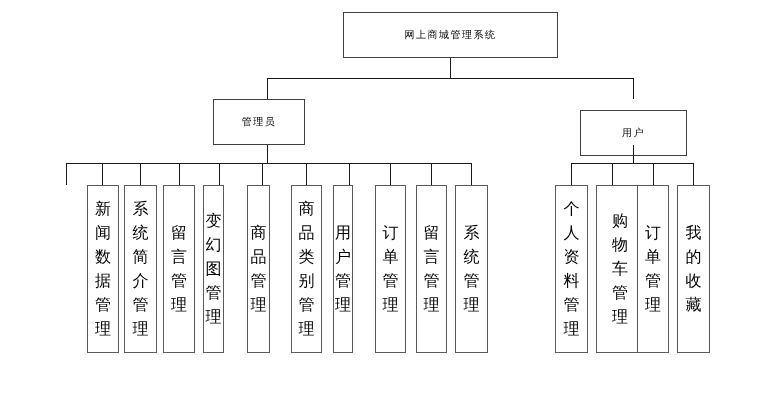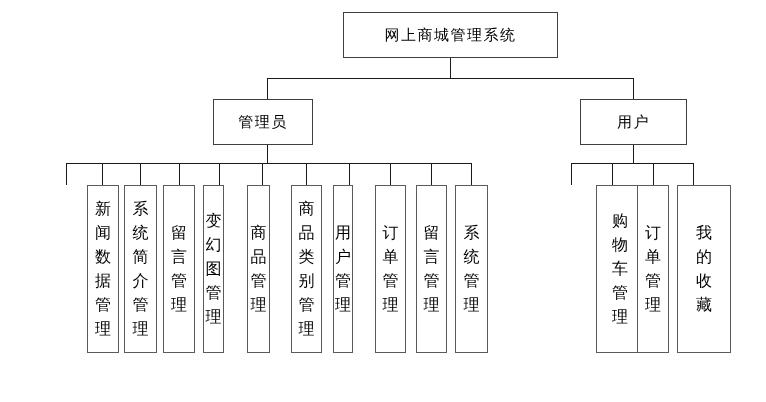--- a/index.html
+++ b/index.html
@@ -4,21 +4,21 @@
 <style>
   html,body{margin:0;padding:0;background:#ffffff;}
   body{font-family:"DejaVu Serif","Liberation Serif",serif;color:#000;}
   #canvas{position:relative;width:766px;height:402px;background:#ffffff;overflow:hidden;}
 
   
   .node{
     position:absolute;box-sizing:border-box;background:#ffffff;
     border:1px solid #3f3f3f;
     display:flex;align-items:center;justify-content:center;
-    font-size:15px;letter-spacing:1.5px;white-space:nowrap;
+    font-size:10px;letter-spacing:1.5px;white-space:nowrap;
   }
   .leaf{
     position:absolute;box-sizing:border-box;background:#ffffff;
     border:1px solid #5a5a5a;
     top:185px;height:168px;
     display:flex;align-items:center;justify-content:center;
   }
   .leaf-label{
     width:18px;font-size:16px;line-height:24px;text-align:center;
     word-break:break-all;color:#000;
@@ -35,24 +35,24 @@
 
   <div class="node" style="left:343px;top:12px;width:215px;height:46px">
     <span>网上商城管理系统</span>
   </div>
 
   <div class="vline" style="left:450px;top:58px;height:21px"></div>
   <div class="hline" style="left:267px;top:78px;width:367px"></div>
   <div class="vline" style="left:267px;top:78px;height:21px"></div>
   <div class="vline" style="left:633px;top:78px;height:21px"></div>
 
-  <div class="node" style="left:213px;top:99px;width:100px;height:46px">
+  <div class="node" style="left:213px;top:99px;width:92px;height:46px">
     <span>管理员</span>
   </div>
-  <div class="node" style="left:580px;top:99px;width:107px;height:46px">
+  <div class="node" style="left:580px;top:110px;width:107px;height:46px">
     <span>用户</span>
   </div>
 
   <div class="vline" style="left:267px;top:145px;height:19px"></div>
   <div class="hline" style="left:66px;top:163px;width:406px"></div>
   <div class="vline" style="left:66px;top:163px;height:22px"></div>
   <div class="vline" style="left:102px;top:163px;height:22px"></div>
   <div class="vline" style="left:140px;top:163px;height:22px"></div>
   <div class="vline" style="left:179px;top:163px;height:22px"></div>
   <div class="vline" style="left:219px;top:163px;height:22px"></div>
@@ -94,23 +94,26 @@
   <div class="leaf" style="left:375px;width:31px">
     <span class="leaf-label">订单管理</span>
   </div>
   <div class="leaf" style="left:416px;width:31px">
     <span class="leaf-label">留言管理</span>
   </div>
   <div class="leaf" style="left:455px;width:33px">
     <span class="leaf-label">系统管理</span>
   </div>
 
+  <div class="leaf" style="left:555px;width:33px">
+    <span class="leaf-label">个人资料管理</span>
+  </div>
   <div class="leaf" style="left:596px;width:48px">
     <span class="leaf-label">购物车管理</span>
   </div>
   <div class="leaf" style="left:637px;width:32px">
     <span class="leaf-label">订单管理</span>
   </div>
-  <div class="leaf" style="left:677px;width:54px">
+  <div class="leaf" style="left:677px;width:33px">
     <span class="leaf-label">我的收藏</span>
   </div>
 
 </div>
 
 </body></html>

